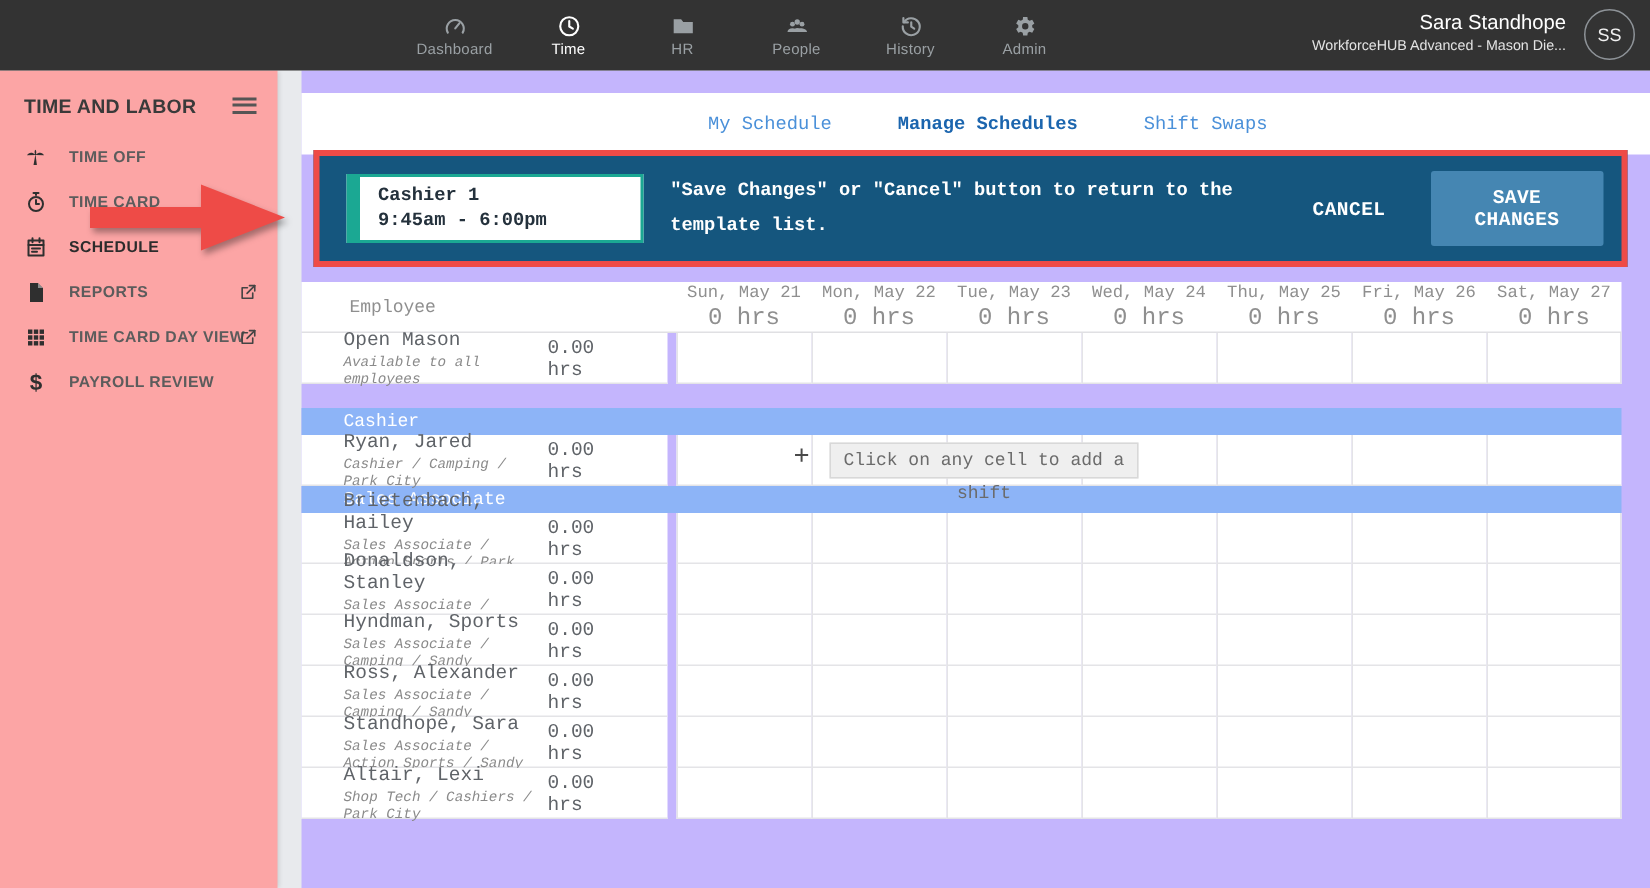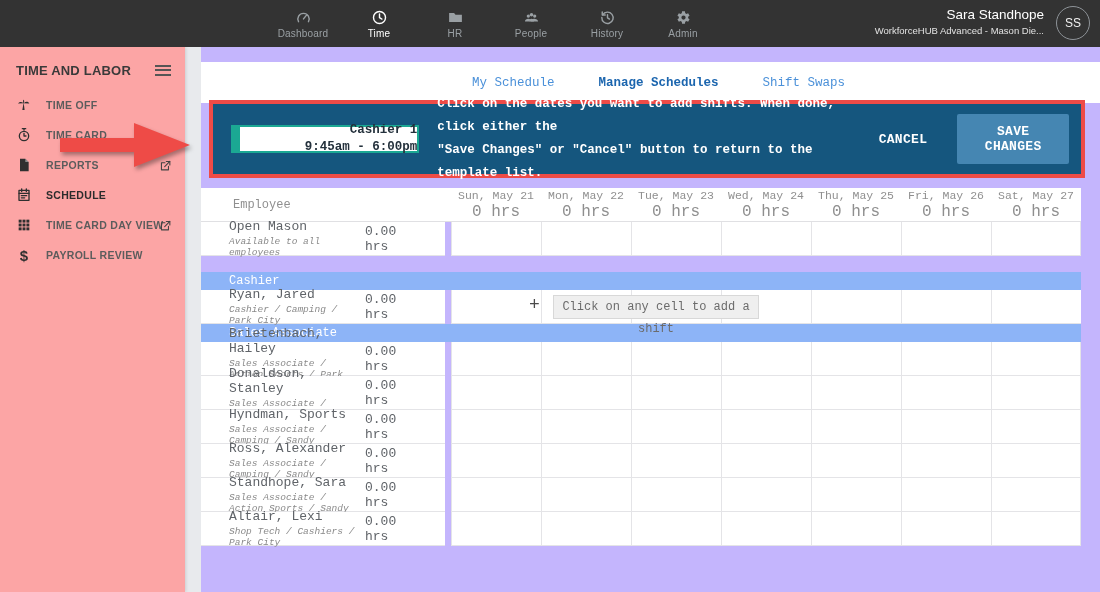--- a/index.html
+++ b/index.html
@@ -36,23 +36,23 @@
   .side-ext { position:absolute; right:13px; top:8px; width:13px; height:13px; }
   
   .main { position:absolute; left:201px; top:47px; width:915px; height:545px; background:#c4b5fd;font-family:Liberation Mono, monospace; }
   .tabsbar { position:absolute; left:0; top:15px; width:915px; height:41px; background:#ffffff;
     display:flex; align-items:center; justify-content:center; gap:44px; }
   .tab { font-size:12.5px; color:#4a90d9; cursor:pointer; }
   .tab.active { color:#1b65ae; font-weight:bold; }
   
   .banner { position:absolute; left:8px; top:53px; width:876px; height:78px; border:4px solid #ee4b47;
     background:#15567e; display:flex; align-items:center; padding:0 12px; z-index:3; }
-  .shift-card { width:222px; height:28px; margin-left:6px; background:#ffffff;
+  .shift-card { width:222px; height:46px; margin-left:6px; background:#ffffff;
     border:2px solid #1ba893; border-left:9px solid #1ba893;
-    display:flex; flex-direction:column; align-items:flex-end; justify-content:center; }
+    display:flex; flex-direction:column; align-items:flex-start; justify-content:center;padding-left:12px; }
   .shift-name, .shift-time { font-size:12.5px; font-weight:bold; color:#24313c; line-height:1.35; }
   .banner-text { margin-left:18px; color:#ffffff; font-size:12.5px; font-weight:bold; line-height:23px; }
   .banner-spacer { flex:1; }
   .btn-cancel { background:none; border:none; color:#ffffff; font-family:inherit; font-size:13px; font-weight:bold;
     letter-spacing:.3px; margin-right:30px; cursor:pointer; }
   .btn-save { background:#4586b2; border:none; color:#ffffff; font-family:inherit; font-size:13px; font-weight:bold;
     letter-spacing:.3px; padding:10px 15px; border-radius:2px; cursor:pointer; }
   
   .anno-arrow { position:absolute; left:60px; top:122px; z-index:6; filter:drop-shadow(2px 3px 2px rgba(0,0,0,.35)); }
   
@@ -171,44 +171,44 @@
         <span>
           <svg viewBox="0 0 24 24" style="width: 16px; height: 16px; display: block; color: rgb(47, 47, 47);">
             <path d="M9.5 2.5h5" fill="none" stroke="currentColor" stroke-width="2" stroke-linecap="round" stroke-linejoin="round"></path>
             <path d="M12 2.5v2" fill="none" stroke="currentColor" stroke-width="2" stroke-linecap="round" stroke-linejoin="round"></path>
             <circle cx="12" cy="13.5" r="7" fill="none" stroke="currentColor" stroke-width="2" stroke-linecap="round" stroke-linejoin="round"></circle>
             <path d="M12 9.5v4h3" fill="none" stroke="currentColor" stroke-width="2" stroke-linecap="round" stroke-linejoin="round"></path>
           </svg>
         </span>
         <span class="side-label">TIME CARD</span>
       </div>
+      <div class="side-item active">
+        <span>
+          <svg viewBox="0 0 24 24" style="width: 16px; height: 16px; display: block; color: rgb(47, 47, 47);">
+            <rect x="4.5" y="5" width="15" height="15" fill="none" stroke="currentColor" stroke-width="2" stroke-linecap="round" stroke-linejoin="round"></rect>
+            <path d="M4.5 9.5h15" fill="none" stroke="currentColor" stroke-width="2" stroke-linecap="round" stroke-linejoin="round"></path>
+            <path d="M8.5 2.8v4M15.5 2.8v4" fill="none" stroke="currentColor" stroke-width="2" stroke-linecap="round" stroke-linejoin="round"></path>
+            <path d="M8 13h8M8 16.2h5" fill="none" stroke="currentColor" stroke-width="2" stroke-linecap="round" stroke-linejoin="round"></path>
+          </svg>
+        </span>
+        <span class="side-label">SCHEDULE</span>
+      </div>
       <div class="side-item">
         <span>
           <svg viewBox="0 0 24 24" fill="currentColor" style="width: 16px; height: 16px; display: block; color: rgb(47, 47, 47);">
             <path d="M6 2.5h8l5 5v14H6z"></path>
             <path d="M14 2.5l5 5h-5z" fill="#fff" opacity=".45"></path>
           </svg>
         </span>
         <span class="side-label">REPORTS</span>
         <span class="side-ext"><svg viewBox="0 0 24 24" style="width: 13px; height: 13px; color: rgb(68, 68, 68);">
             <path d="M13.5 4.5H20v6.5" fill="none" stroke="currentColor" stroke-width="2" stroke-linecap="round" stroke-linejoin="round"></path>
             <path d="M20 4.5l-9.5 9.5" fill="none" stroke="currentColor" stroke-width="2" stroke-linecap="round" stroke-linejoin="round"></path>
             <path d="M17.5 13.5V20h-13V7h6.5" fill="none" stroke="currentColor" stroke-width="2" stroke-linecap="round" stroke-linejoin="round"></path>
           </svg></span>
-      </div>
-      <div class="side-item active">
-        <span>
-          <svg viewBox="0 0 24 24" style="width: 16px; height: 16px; display: block; color: rgb(47, 47, 47);">
-            <rect x="4.5" y="5" width="15" height="15" fill="none" stroke="currentColor" stroke-width="2" stroke-linecap="round" stroke-linejoin="round"></rect>
-            <path d="M4.5 9.5h15" fill="none" stroke="currentColor" stroke-width="2" stroke-linecap="round" stroke-linejoin="round"></path>
-            <path d="M8.5 2.8v4M15.5 2.8v4" fill="none" stroke="currentColor" stroke-width="2" stroke-linecap="round" stroke-linejoin="round"></path>
-            <path d="M8 13h8M8 16.2h5" fill="none" stroke="currentColor" stroke-width="2" stroke-linecap="round" stroke-linejoin="round"></path>
-          </svg>
-        </span>
-        <span class="side-label">SCHEDULE</span>
       </div>
       <div class="side-item">
         <span>
           <svg viewBox="0 0 24 24" fill="currentColor" style="width: 16px; height: 16px; display: block; color: rgb(47, 47, 47);">
             <g>
               <rect x="4" y="4" width="4.4" height="4.4"></rect>
               <rect x="9.8" y="4" width="4.4" height="4.4"></rect>
               <rect x="15.6" y="4" width="4.4" height="4.4"></rect>
               <rect x="4" y="9.8" width="4.4" height="4.4"></rect>
               <rect x="9.8" y="9.8" width="4.4" height="4.4"></rect>
@@ -239,21 +239,20 @@
       <div class="tab active">Manage Schedules</div>
       <div class="tab">Shift Swaps</div>
     </div>
 
   <div class="banner">
     <div class="shift-card">
       <div class="shift-name">Cashier 1</div>
       <div class="shift-time">9:45am - 6:00pm</div>
     </div>
     <div class="banner-text">
-      <div>Click on the dates you want to add shifts. When done, click either the</div>
       <div>"Save Changes" or "Cancel" button to return to the template list.</div>
     </div>
     <div class="banner-spacer"></div>
     <button class="btn-cancel">CANCEL</button>
     <button class="btn-save">SAVE CHANGES</button>
   </div>
 
   <div class="table">
     <div class="thead">
       <div class="th-employee">Employee</div>

